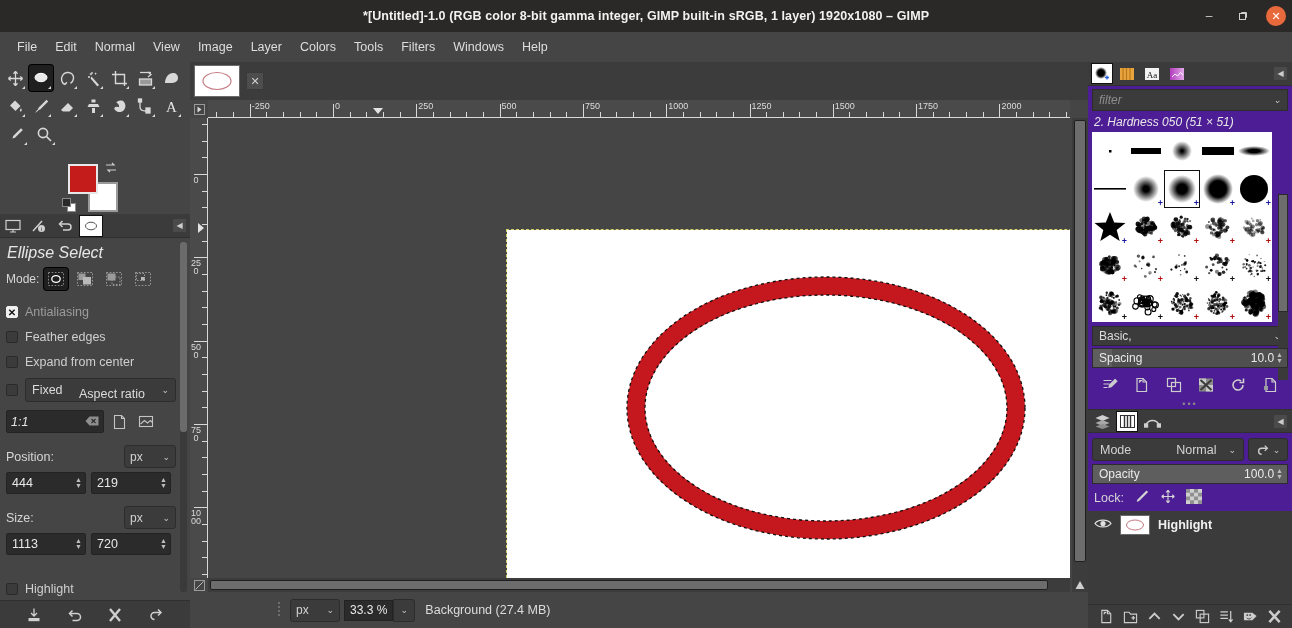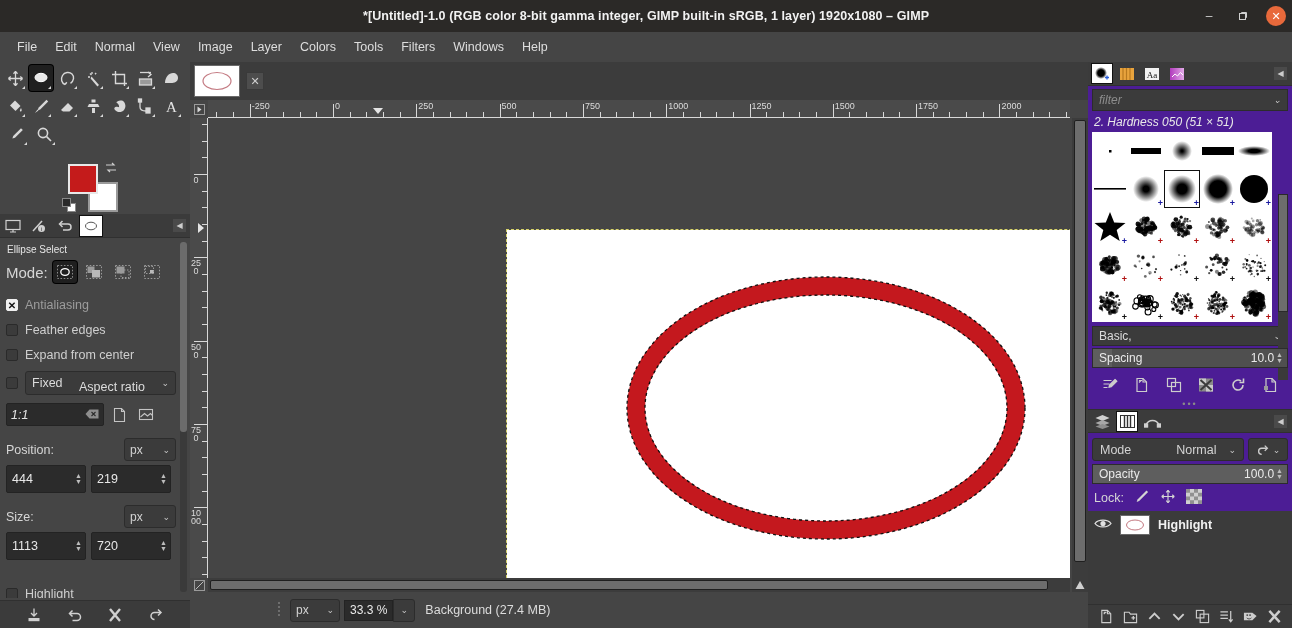--- a/index.html
+++ b/index.html
@@ -53,23 +53,23 @@
 
   
   .optTabs { position:absolute; left:0; top:152px; width:190px; height:24px; background:#3b3b3b;
              display:flex; align-items:center; border-bottom:1px solid #303030; }
   .optTab { width:24px;height:22px; margin:0 1px; display:flex;align-items:center;justify-content:center; }
   .optTab.sel { background:#fff; border:1px solid #111; }
   .optArrow { position:absolute; right:4px; top:5px; width:13px; height:13px; background:#4a4a4a;
               display:flex;align-items:center;justify-content:center; color:#ccc; font-size:8px; }
 
   .opts { position:absolute; left:0; top:176px; width:182px; height:360px; padding:4px 6px 0 6px; overflow:hidden; }
-  .optTitle { font-size:10px; color:#e6e6e6; margin:2px 0 6px 1px; }
+  .optTitle { font-size:16px; color:#e6e6e6; margin:2px 0 6px 1px;font-style:italic; }
   .modeRow { display:flex; align-items:center; gap:5px; margin-bottom:9px; }
-  .modeRow .lbl { font-size:15px; color:#d6d6d6; }
+  .modeRow .lbl { font-size:12px; color:#d6d6d6; }
   .modeBtn { width:24px;height:22px; display:flex;align-items:center;justify-content:center; }
   .modeBtn.sel { background:#1f1f1f; border-radius:3px; box-shadow:0 0 0 1px #000; }
 
   .chkRow { display:flex; align-items:center; gap:7px; height:25px; }
   .chk { width:12px;height:12px; background:#3b3b3b; border:1px solid #2a2a2a; border-radius:2px; flex:0 0 auto; }
   .chk.on { background:#f0f0f0; color:#111; font-size:10px; line-height:11px; text-align:center; font-weight:bold; border-color:#f0f0f0;}
   .chkLbl { font-size:12.5px; color:#cfcfcf; }
   .chkLbl.dim { color:#9c9c9c; }
 
   .fixedRow { display:flex; align-items:center; gap:7px; margin-top:4px; }
@@ -81,21 +81,21 @@
   .ratioRow { display:flex; align-items:center; gap:5px; margin-top:8px; }
   .entry { background:#2b2b2b; border:1px solid #232323; border-radius:2px; height:23px;
            display:flex; align-items:center; padding:0 4px; color:#e4e4e4; font-size:12.5px; font-style:italic; }
   .iconbtn { width:21px;height:21px; display:flex;align-items:center;justify-content:center; }
 
   .psRow { display:flex; align-items:center; justify-content:space-between; margin-top:12px; }
   .psLbl { font-size:12.5px; color:#d6d6d6; }
   .unitCombo { background:#3b3b3b; border:1px solid #2c2c2c; border-radius:3px; height:23px; width:52px;
                display:flex;align-items:center; justify-content:space-between; padding:0 5px; font-size:12px; }
   .spinRow { display:flex; gap:5px; margin-top:4px; }
-  .spin { background:#2b2b2b; border:1px solid #232323; border-radius:2px; height:28px; width:80px;
+  .spin { background:#2b2b2b; border:1px solid #232323; border-radius:2px; height:22px; width:80px;
           display:flex; align-items:center; justify-content:space-between; padding:0 3px 0 5px; font-size:12.5px; color:#e8e8e8; }
   .spinArrows { display:flex; flex-direction:column; line-height:6px; color:#bdbdbd; font-size:7px; }
 
   .guides { margin-top:8px; }
 
   .optScroll { position:absolute; right:3px; top:180px; width:7px; height:350px; background:#3a3a3a; border-radius:3px;}
   .optScroll i { position:absolute; left:0; top:0; width:7px; height:190px; background:#6b6b6b; border-radius:3px; display:block;}
 
   .leftBottomBar { position:absolute; left:0; bottom:0; width:190px; height:28px; background:#3b3b3b;
                    display:flex; align-items:center; justify-content:space-around; padding:0 14px;

